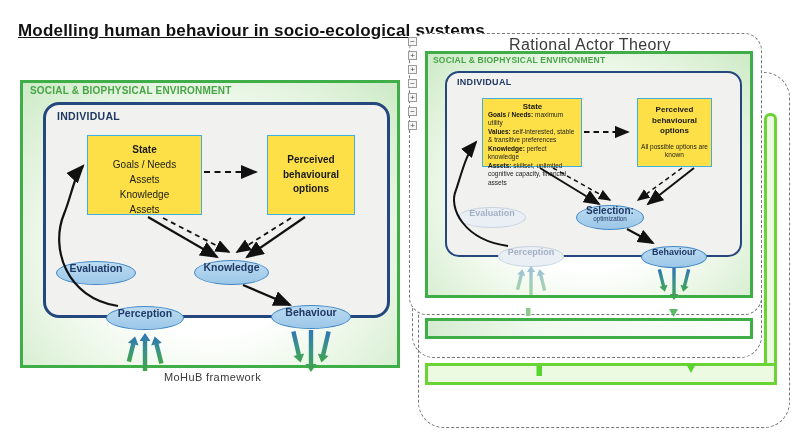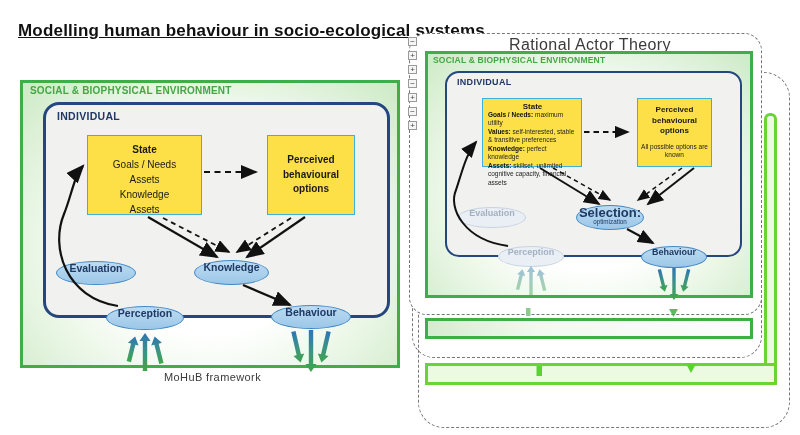--- a/index.html
+++ b/index.html
@@ -110,21 +110,21 @@
 
 <div class="abs blue-box" style="left:637px;top:98px;width:75px;height:69px;display:flex;flex-direction:column;align-items:center;justify-content:center;gap:6px;padding:2px;">
   <div style="font-weight:bold;font-size:8px;line-height:1.3;">Perceived behavioural options</div>
   <div style="font-size:6.5px;line-height:1.3;">All possible options are known</div>
 </div>
 
 <div class="abs ellipse faded" style="left:458px;top:207px;width:68px;height:21px;font-size:9px;">
   <span>Evaluation</span>
 </div>
 <div class="abs ellipse" style="left:576px;top:205px;width:68px;height:25px;line-height:1;">
-  <span style="font-size:13px;">Selection:</span>
+  <span style="font-size:10px;">Selection:</span>
   <span style="font-size:6.3px;font-weight:normal;">optimization</span>
 </div>
 <div class="abs ellipse faded" style="left:498px;top:246px;width:66px;height:21px;font-size:9px;">
   <span>Perception</span>
 </div>
 <div class="abs ellipse" style="left:641px;top:246px;width:66px;height:22px;font-size:9px;">
   <span>Behaviour</span>
 </div>
 
 <div class="abs env-panel" style="left:20px;top:80px;width:380px;height:288px;"></div>

